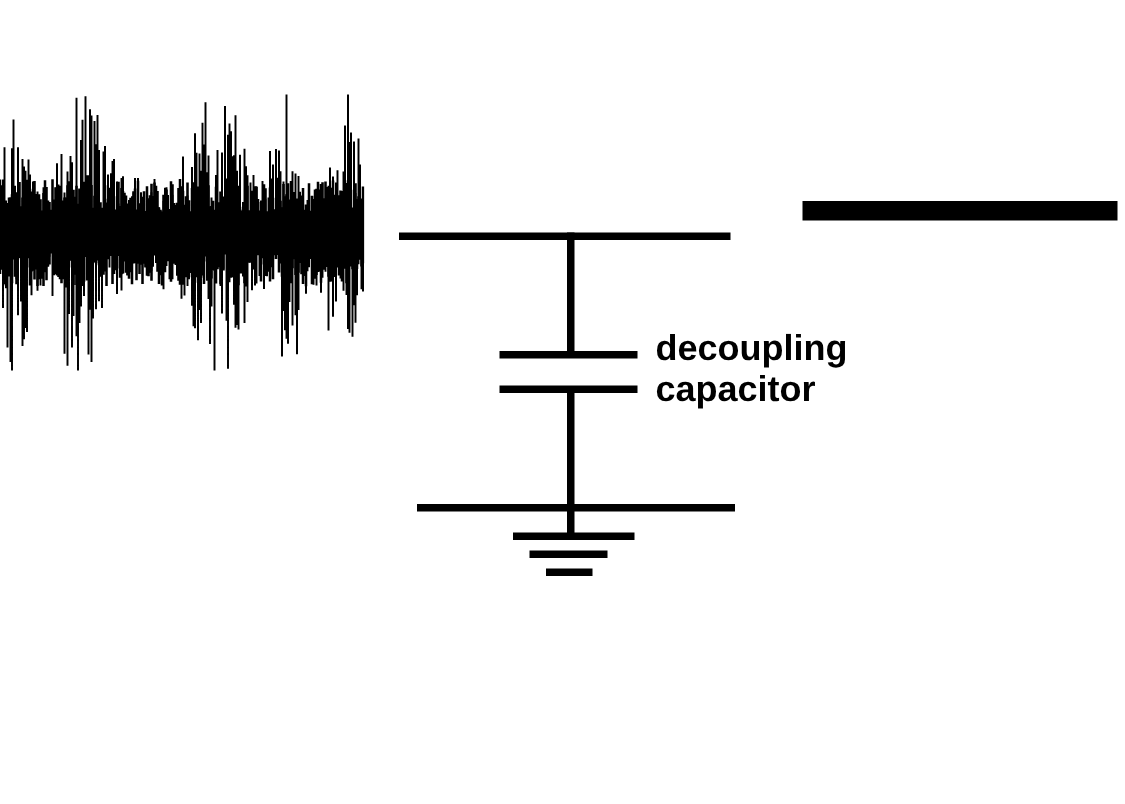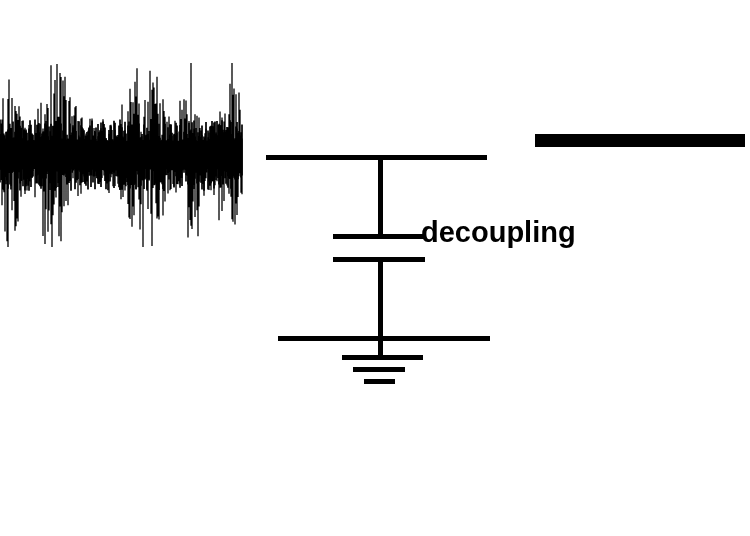--- a/index.html
+++ b/index.html
@@ -29,23 +29,23 @@
   .v-wire-1        { left: 378px; top: 155px; width: 5px;   height: 82px; }
   .cap-plate-top   { left: 333px; top: 234px; width: 92px;  height: 5px; }
   .cap-plate-bot   { left: 333px; top: 257px; width: 92px;  height: 5px; }
   .v-wire-2        { left: 378px; top: 262px; width: 5px;   height: 96px; }
   .bottom-wire     { left: 278px; top: 336px; width: 212px; height: 5px; }
   .gnd-1           { left: 342px; top: 355px; width: 81px;  height: 5px; }
   .gnd-2           { left: 353px; top: 367px; width: 52px;  height: 5px; }
   .gnd-3           { left: 364px; top: 379px; width: 31px;  height: 5px; }
   .label {
     position: absolute;
-    left: 421px; top: 219px;
+    left: 437px; top: 219px;
     color: var(--ink);
-    font-size: 29px;
+    font-size: 24px;
     font-weight: bold;
     line-height: 27px;
     letter-spacing: 0px;
     white-space: nowrap;
   }
   .clean-bar {
     position: absolute;
     left: 535px; top: 134px;
     width: 210px; height: 13px;
     background: var(--ink);
@@ -69,17 +69,18 @@
   <div class="wire bottom-wire"></div>
 
   <div>
     <div class="wire gnd-1"></div>
     <div class="wire gnd-2"></div>
     <div class="wire gnd-3"></div>
   </div>
 
   <div class="label">
     <div>decoupling</div>
+    <div>capacitor</div>
   </div>
 
   <div class="clean-bar"></div>
 
 </div>
 
 </body></html>

